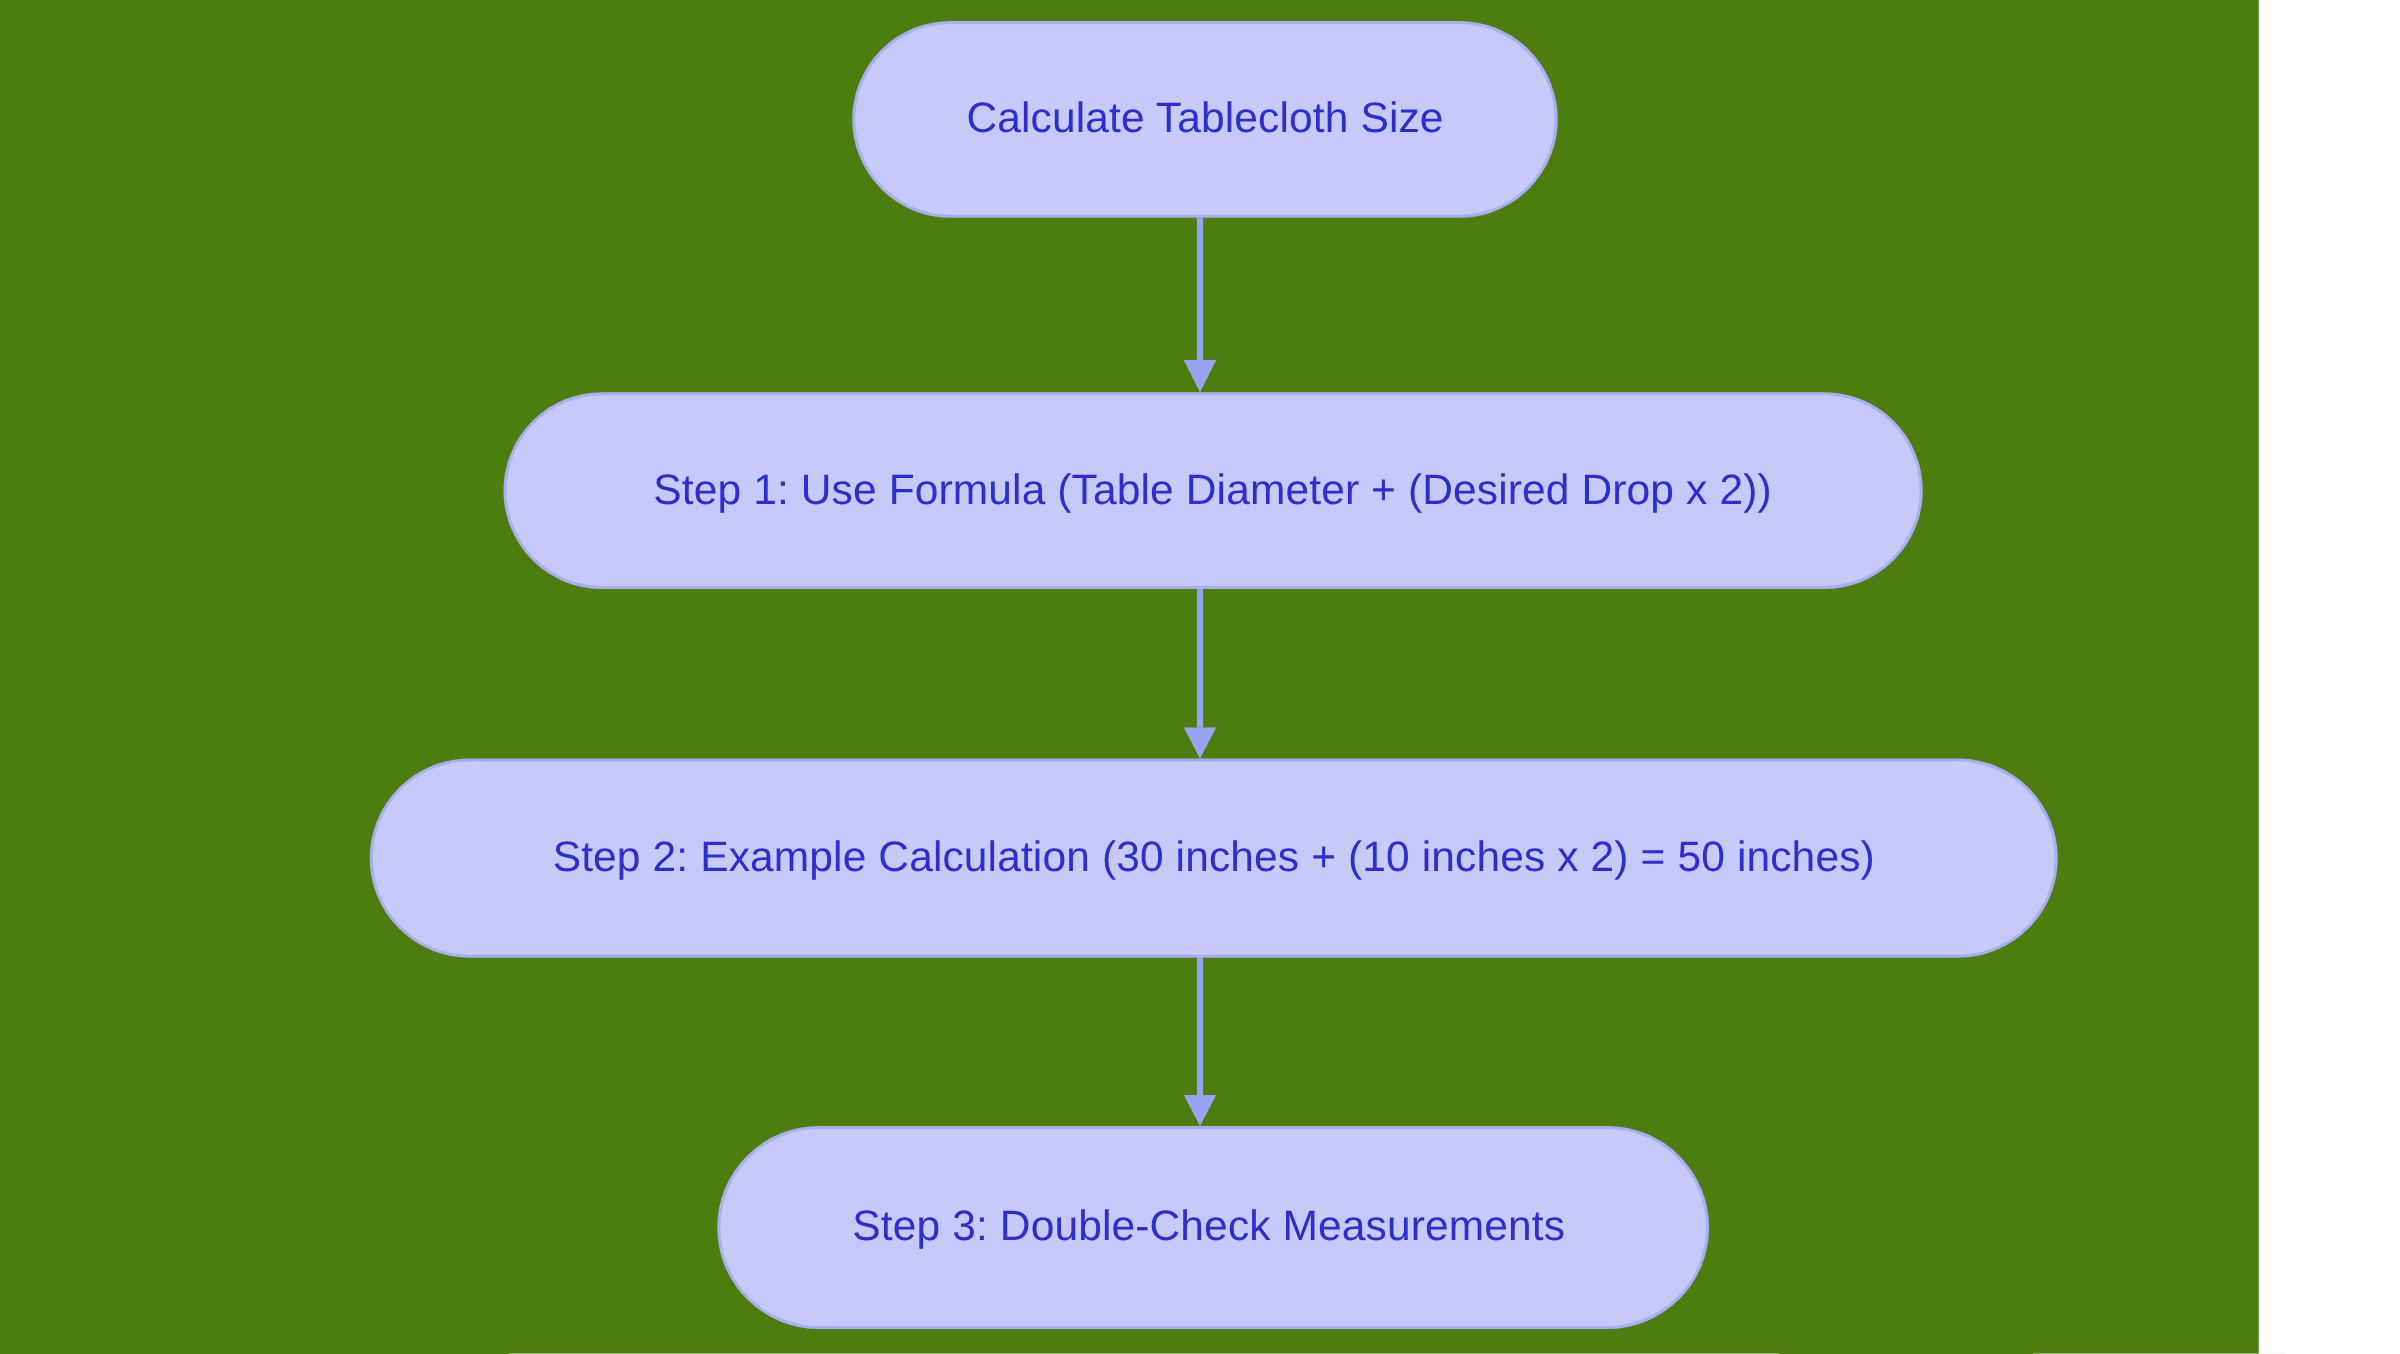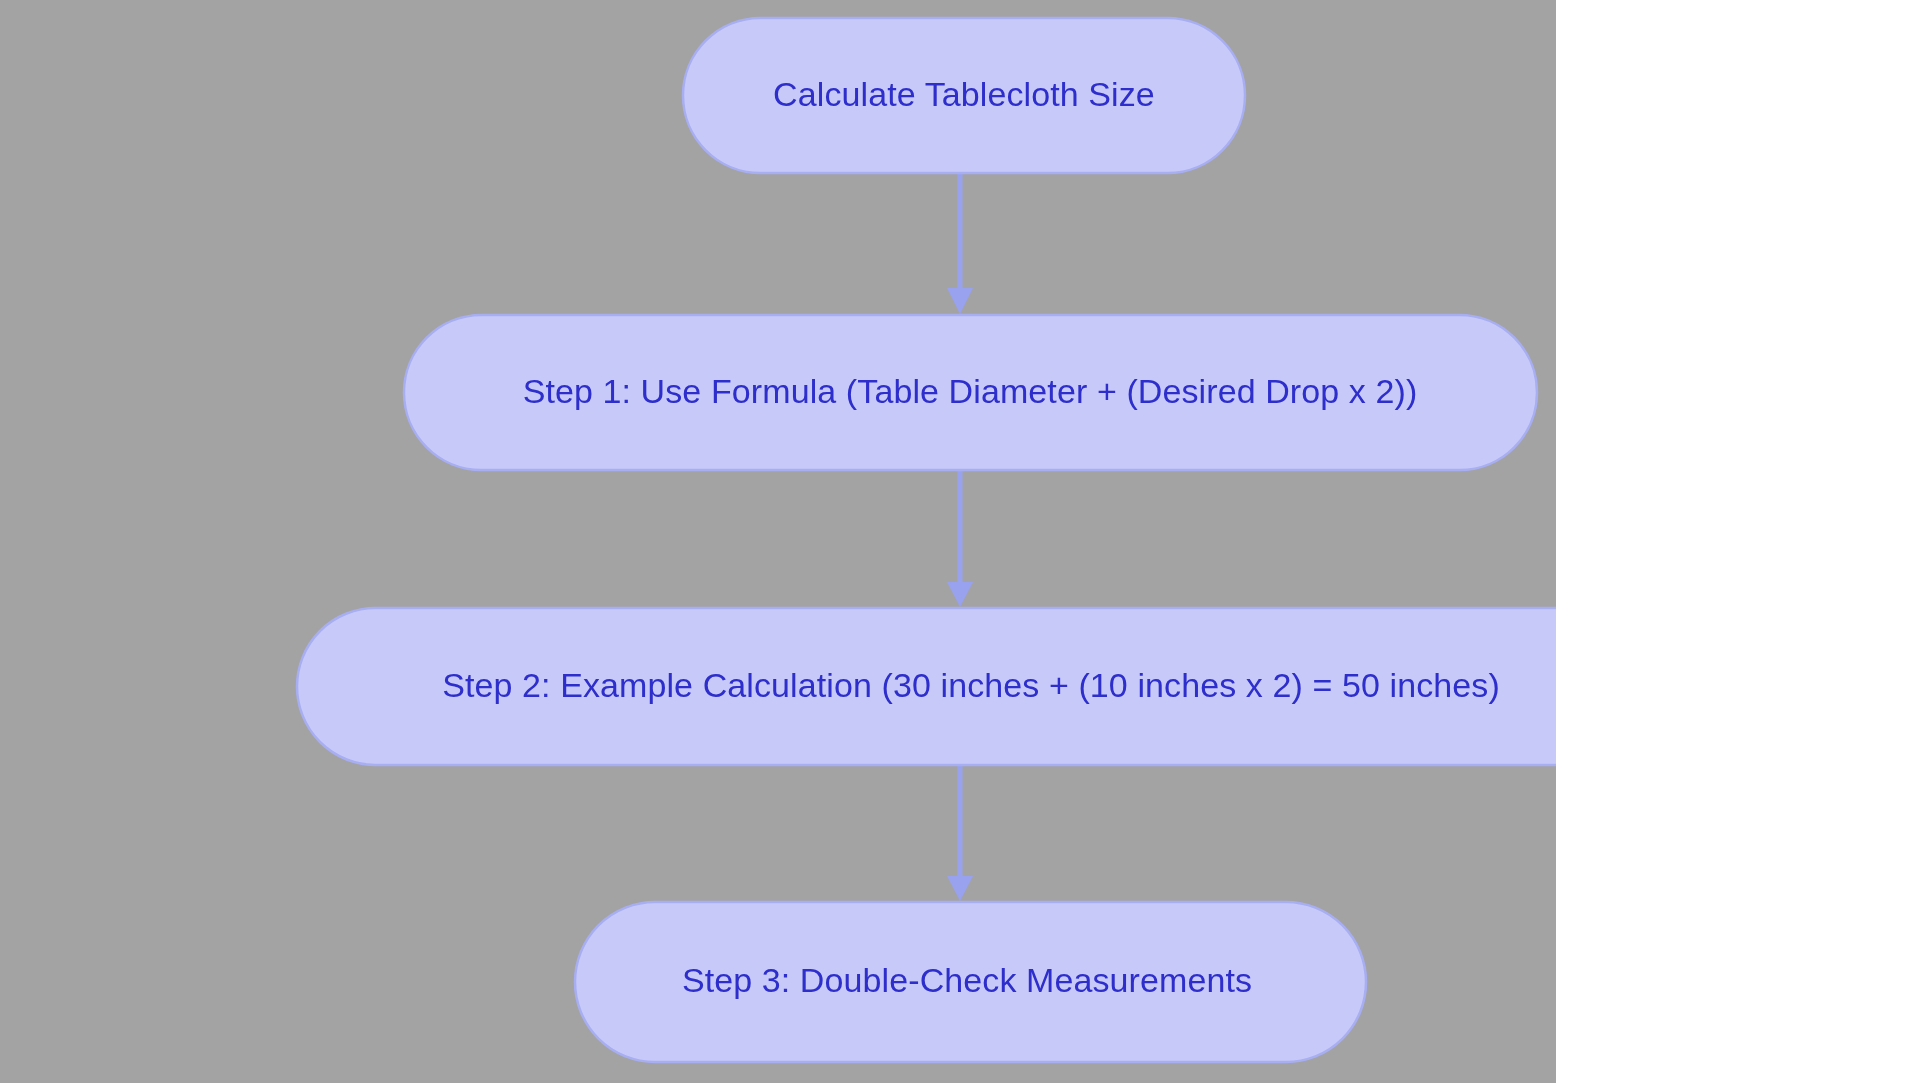--- a/index.html
+++ b/index.html
@@ -6,23 +6,23 @@
   html, body {
     margin: 0;
     padding: 0;
     background: #ffffff;
   }
   body {
     font-family: "Liberation Sans", sans-serif;
   }
   .canvas {
     position: relative;
-    width: 1556px;
+    width: 1807px;
     height: 1083px;
-    background: #a3a3a3;
+    background: #4d7c0f;
     overflow: hidden;
   }
   .flow-svg {
     position: absolute;
     left: 0;
     top: 0;
     width: 1920px;
     height: 1083px;
   }
   .node-shape {

